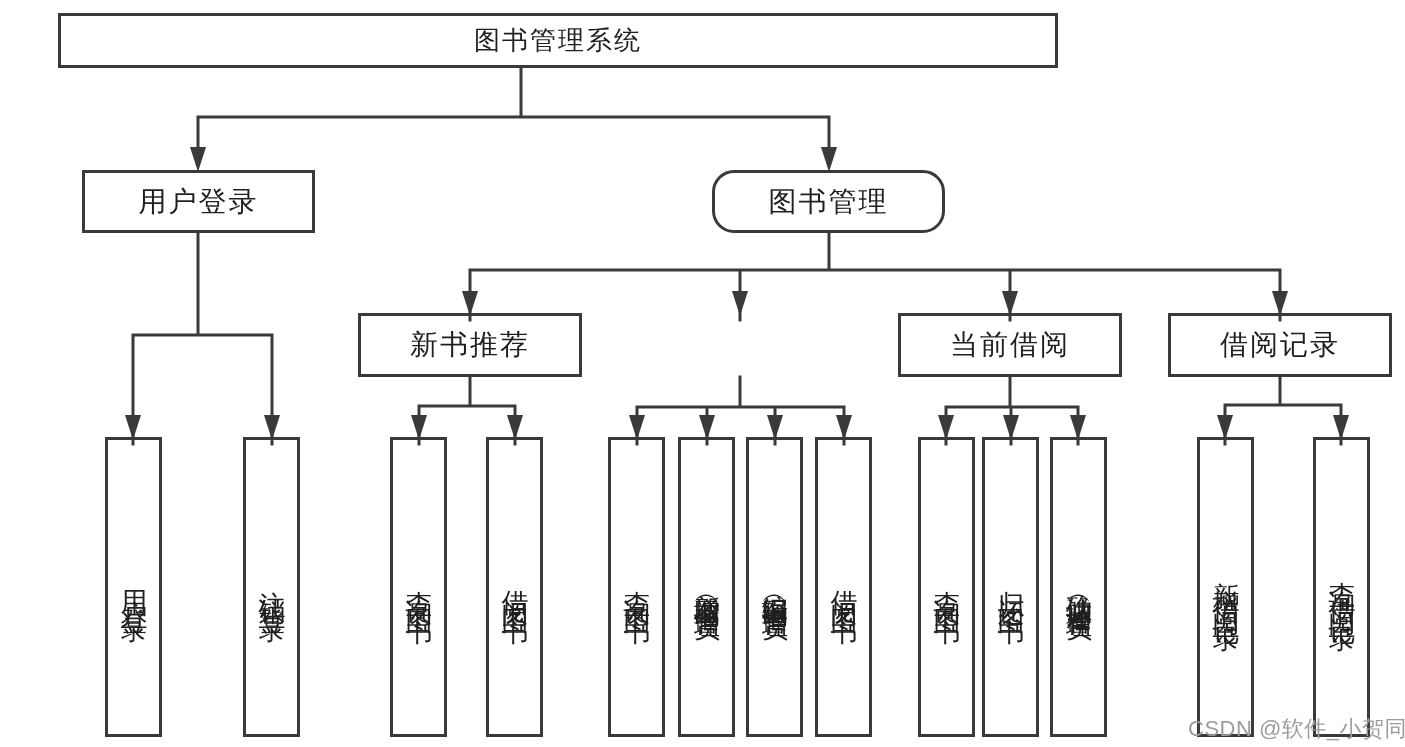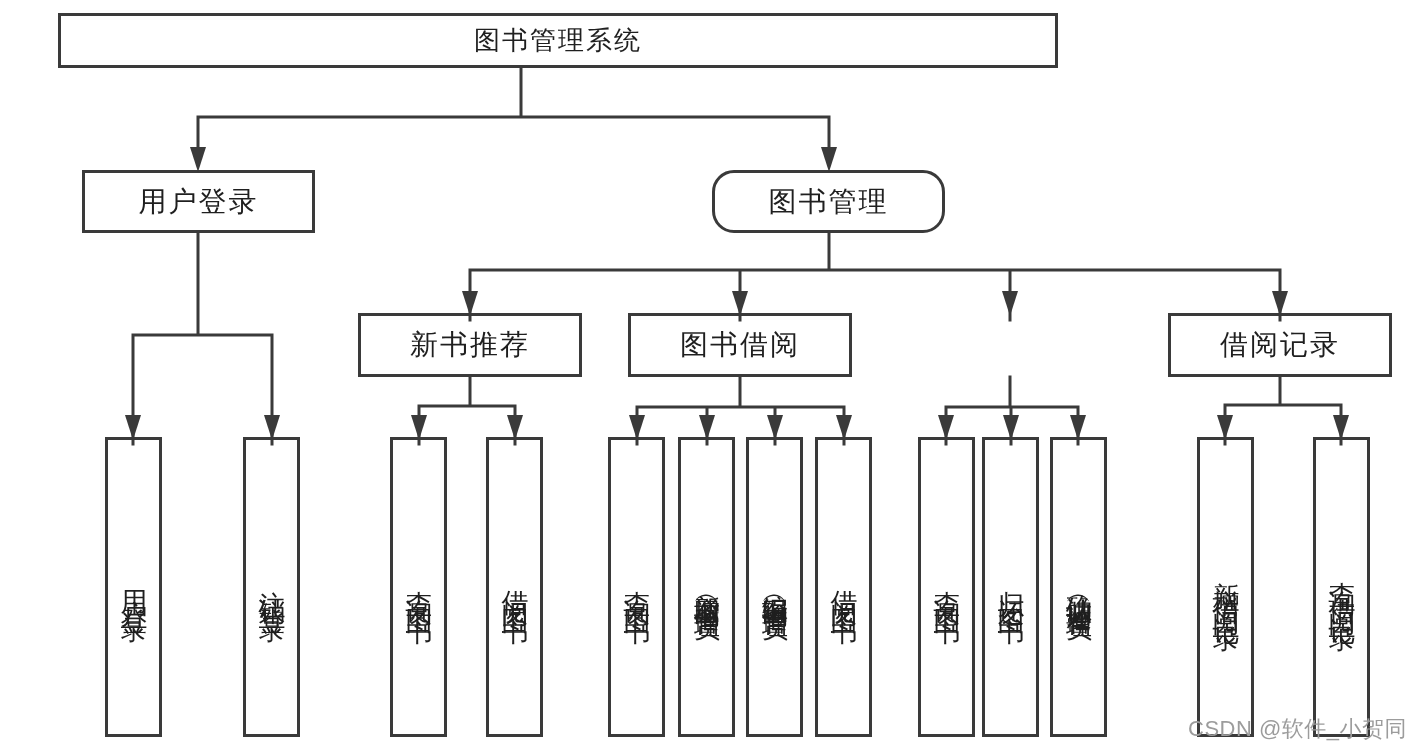--- a/index.html
+++ b/index.html
@@ -41,22 +41,22 @@
   <div class="node h-node" style="left:82px;top:170px;width:233px;height:63px;">
     <span>用户登录</span>
   </div>
   <div class="node h-node" style="left:712px;top:170px;width:233px;height:63px;border-radius:22px;">
     <span>图书管理</span>
   </div>
 
   <div class="node h-node" style="left:358px;top:313px;width:224px;height:64px;font-family:Liberation Mono, monospace;">
     <span>新书推荐</span>
   </div>
-  <div class="node h-node" style="left:628px;top:313px;width:224px;height:64px;">
-    <span>图书借阅</span>
+  <div class="node h-node" style="left:898px;top:313px;width:224px;height:64px;">
+    <span>当前借阅</span>
   </div>
   <div class="node h-node" style="left:1168px;top:313px;width:224px;height:64px;">
     <span>借阅记录</span>
   </div>
 
   <div class="node leaf" style="left:105px;">
     <span>用户登录</span>
   </div>
   <div class="node leaf" style="left:243px;">
     <span>注销登录</span>

